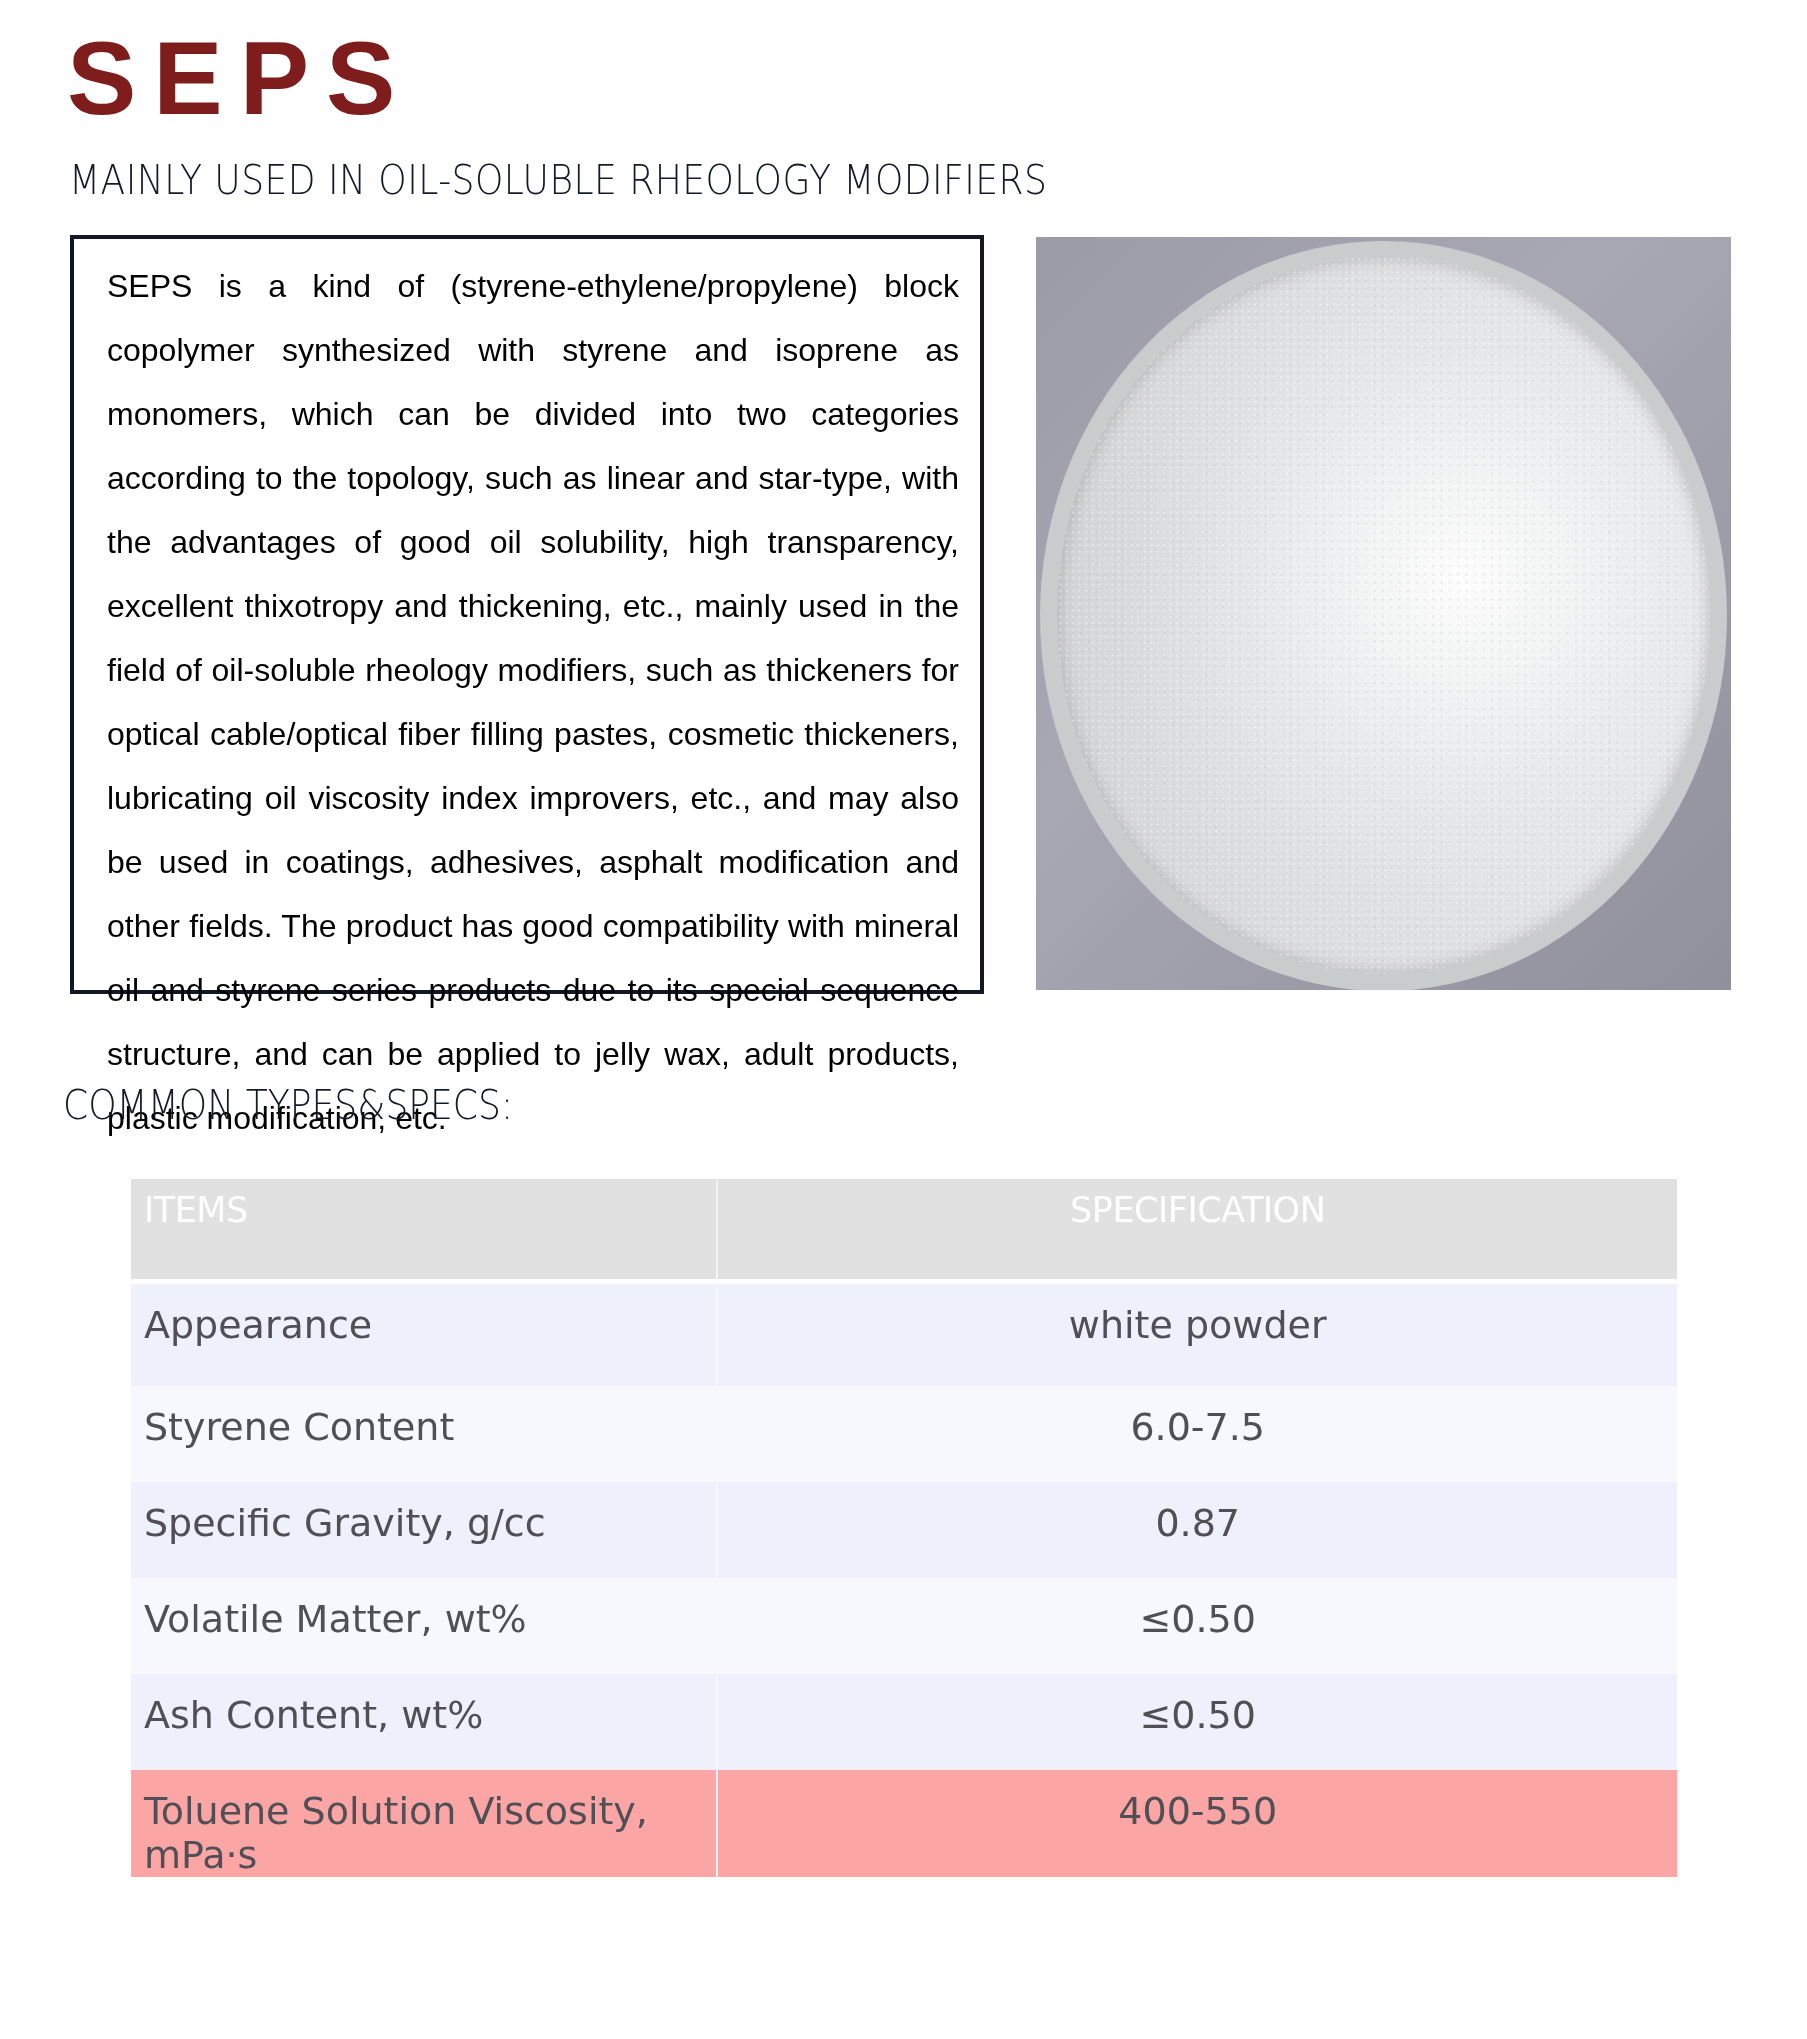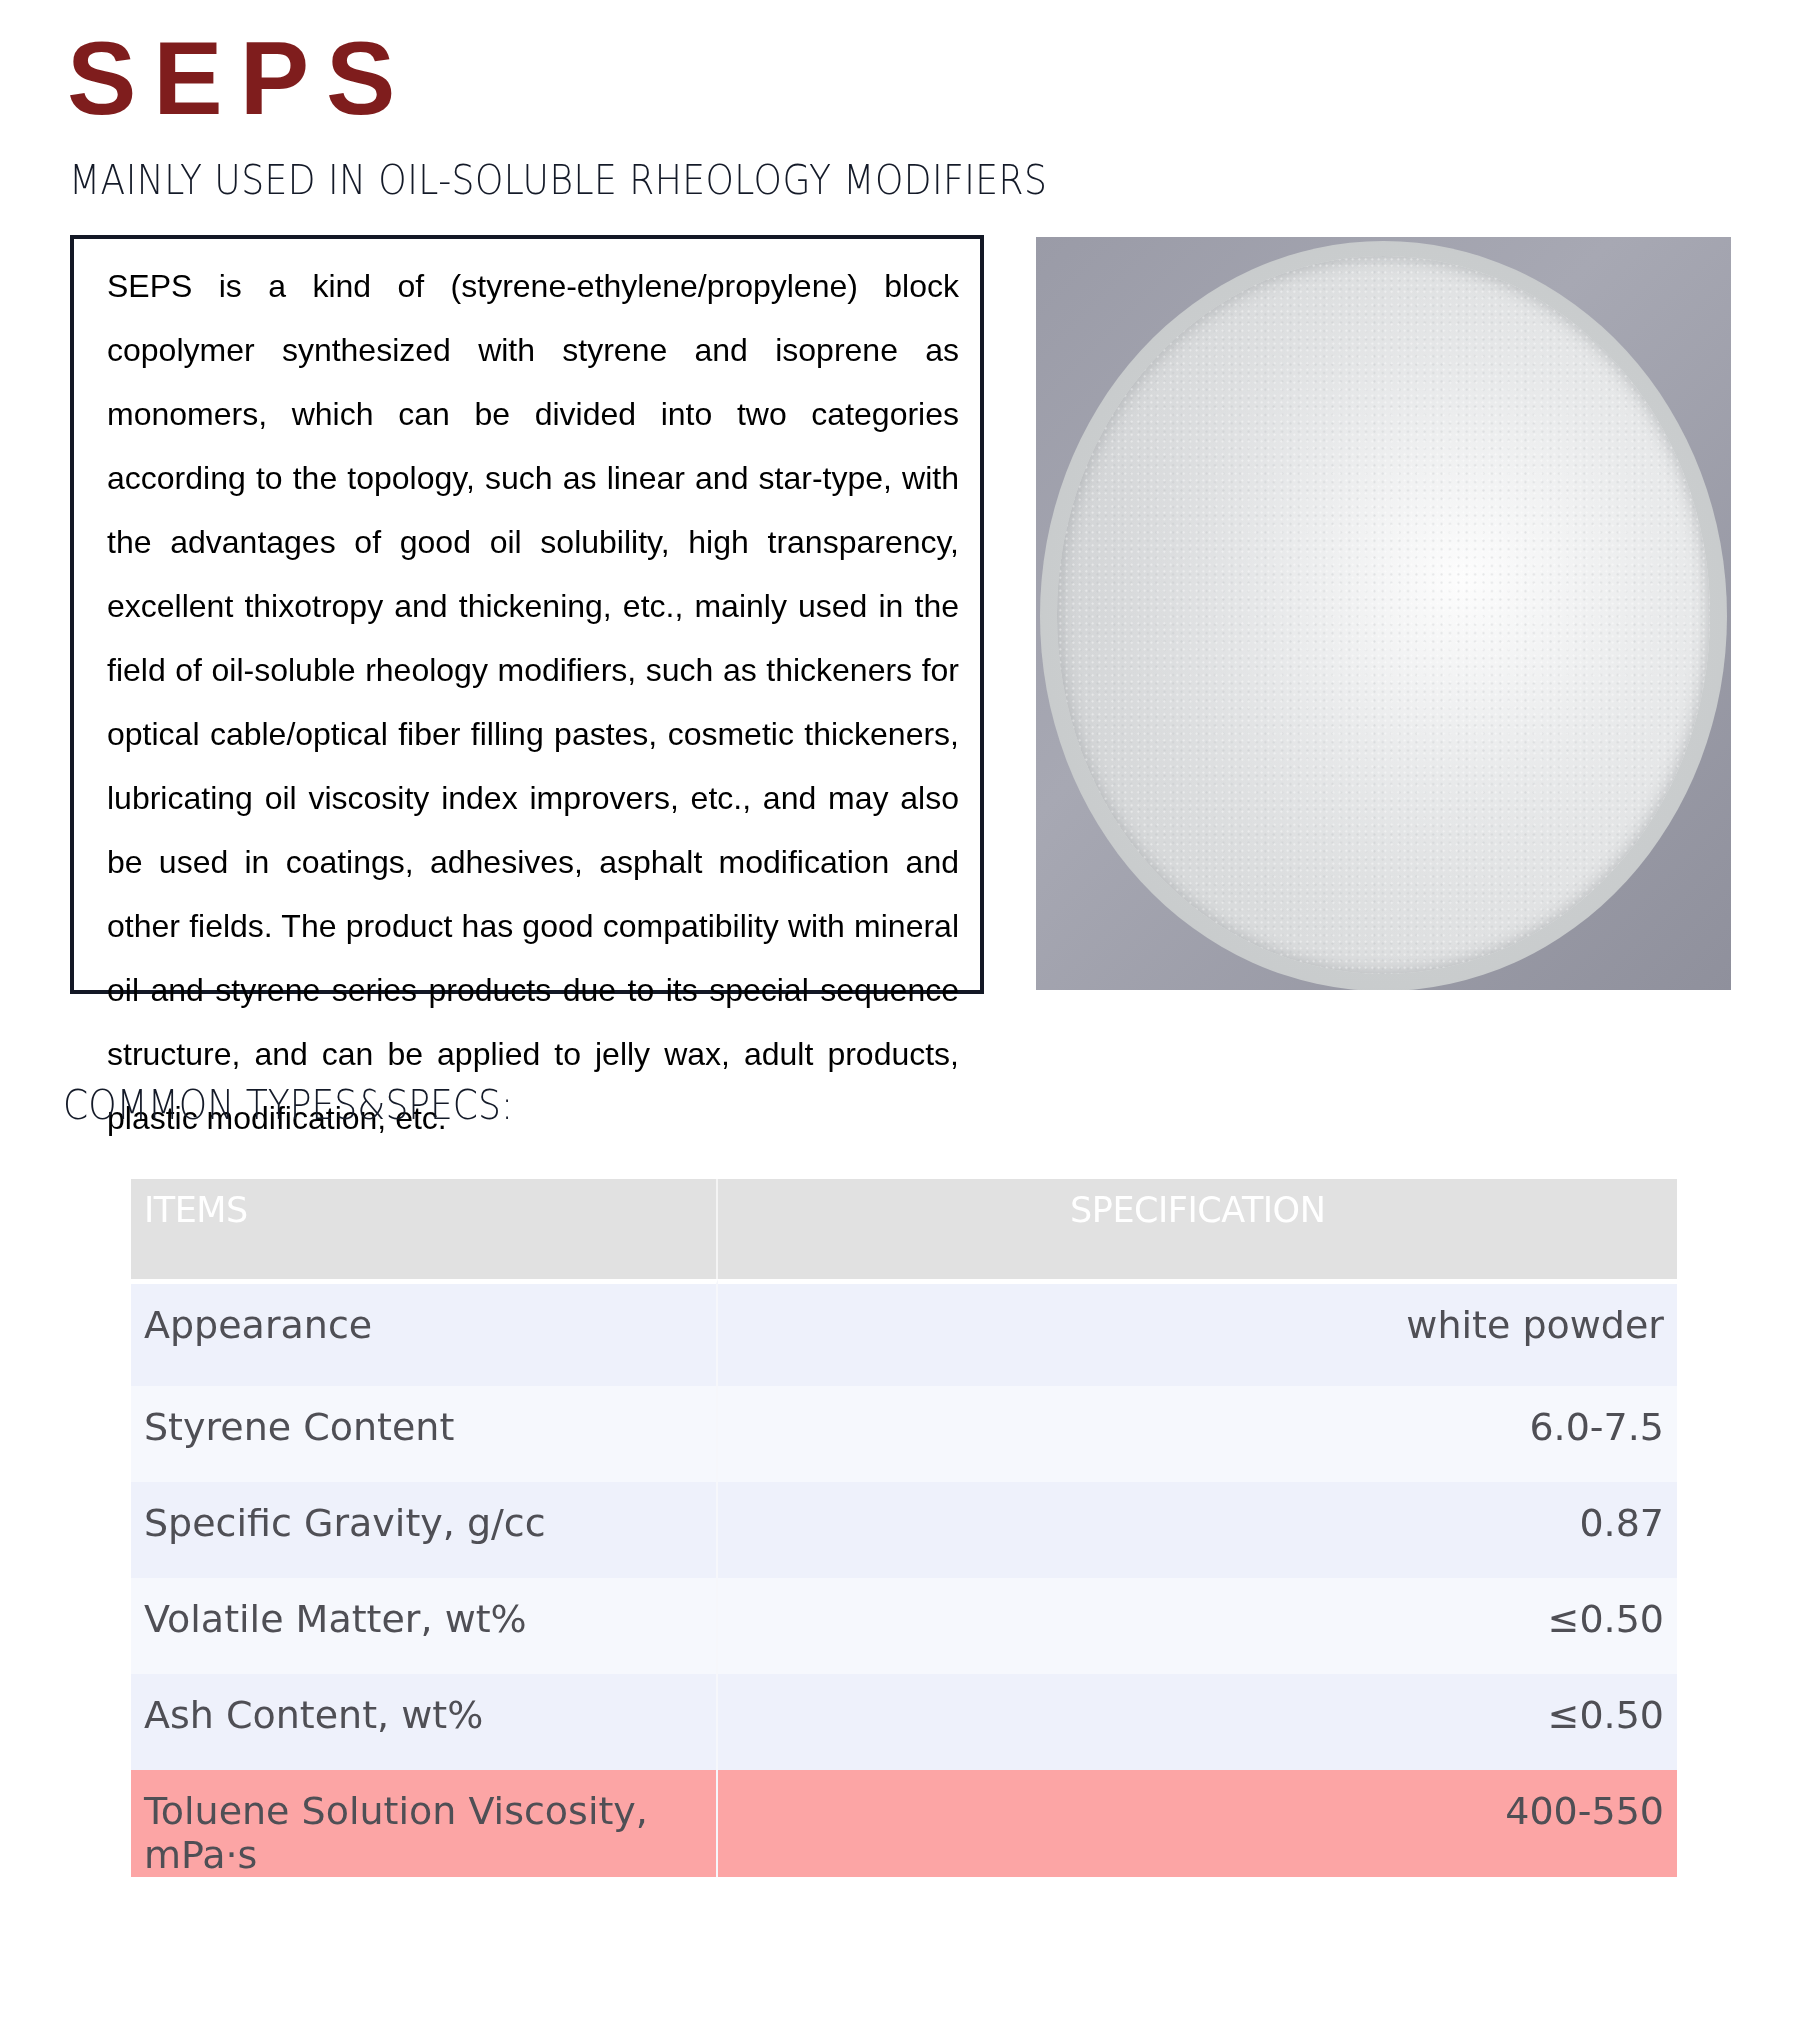--- a/index.html
+++ b/index.html
@@ -30,21 +30,21 @@
   .spec-table { position: absolute; left: 131px; top: 1179px; width: 1546px; border-collapse: separate; border-spacing: 0; table-layout: fixed; }
   .spec-table col.c1 { width: 587px; }
   .spec-table col.c2 { width: 958px; }
   .spec-table th, .spec-table td { padding: 0 13px; vertical-align: top; font-family: "DejaVu Sans", sans-serif; font-weight: normal; margin-left: 24px; }
   .spec-table th { background: #e1e1e1; height: 100px; font-size: 35px; color: #ffffff; font-weight: 400; padding-top: 11.2px; box-sizing: border-box; letter-spacing: -0.5px; }
   .spec-table th.h-item { text-align: left; border-right: 2.8px solid #f4f4f4; }
   .spec-table th.h-spec { text-align: center; }
   .spec-table thead tr { border-bottom: 5.6px solid #ffffff; }
   .spec-table td { font-size: 38px; color: #4f4f55; padding-top: 18.6px; box-sizing: border-box; height: 96px; }
   .spec-table td.item { text-align: left; border-right: 2.8px solid #f6f7fb; }
-  .spec-table td.spec { text-align: right; }
+  .spec-table td.spec { text-align: center; }
   .spec-table tr.row-a td { background: #eef1fb; }
   .spec-table tr.row-b td { background: #f6f8fd; }
   .spec-table tr.row-c td { background: #fca5a5; }
   .spec-table tr.first td { border-top: 5.6px solid #ffffff; height: 107px; }
 </style>
 </head>
 <body>
 
 <h1 class="title">SEPS</h1>
 <h2 class="subtitle">MAINLY USED IN OIL-SOLUBLE RHEOLOGY MODIFIERS</h2>

